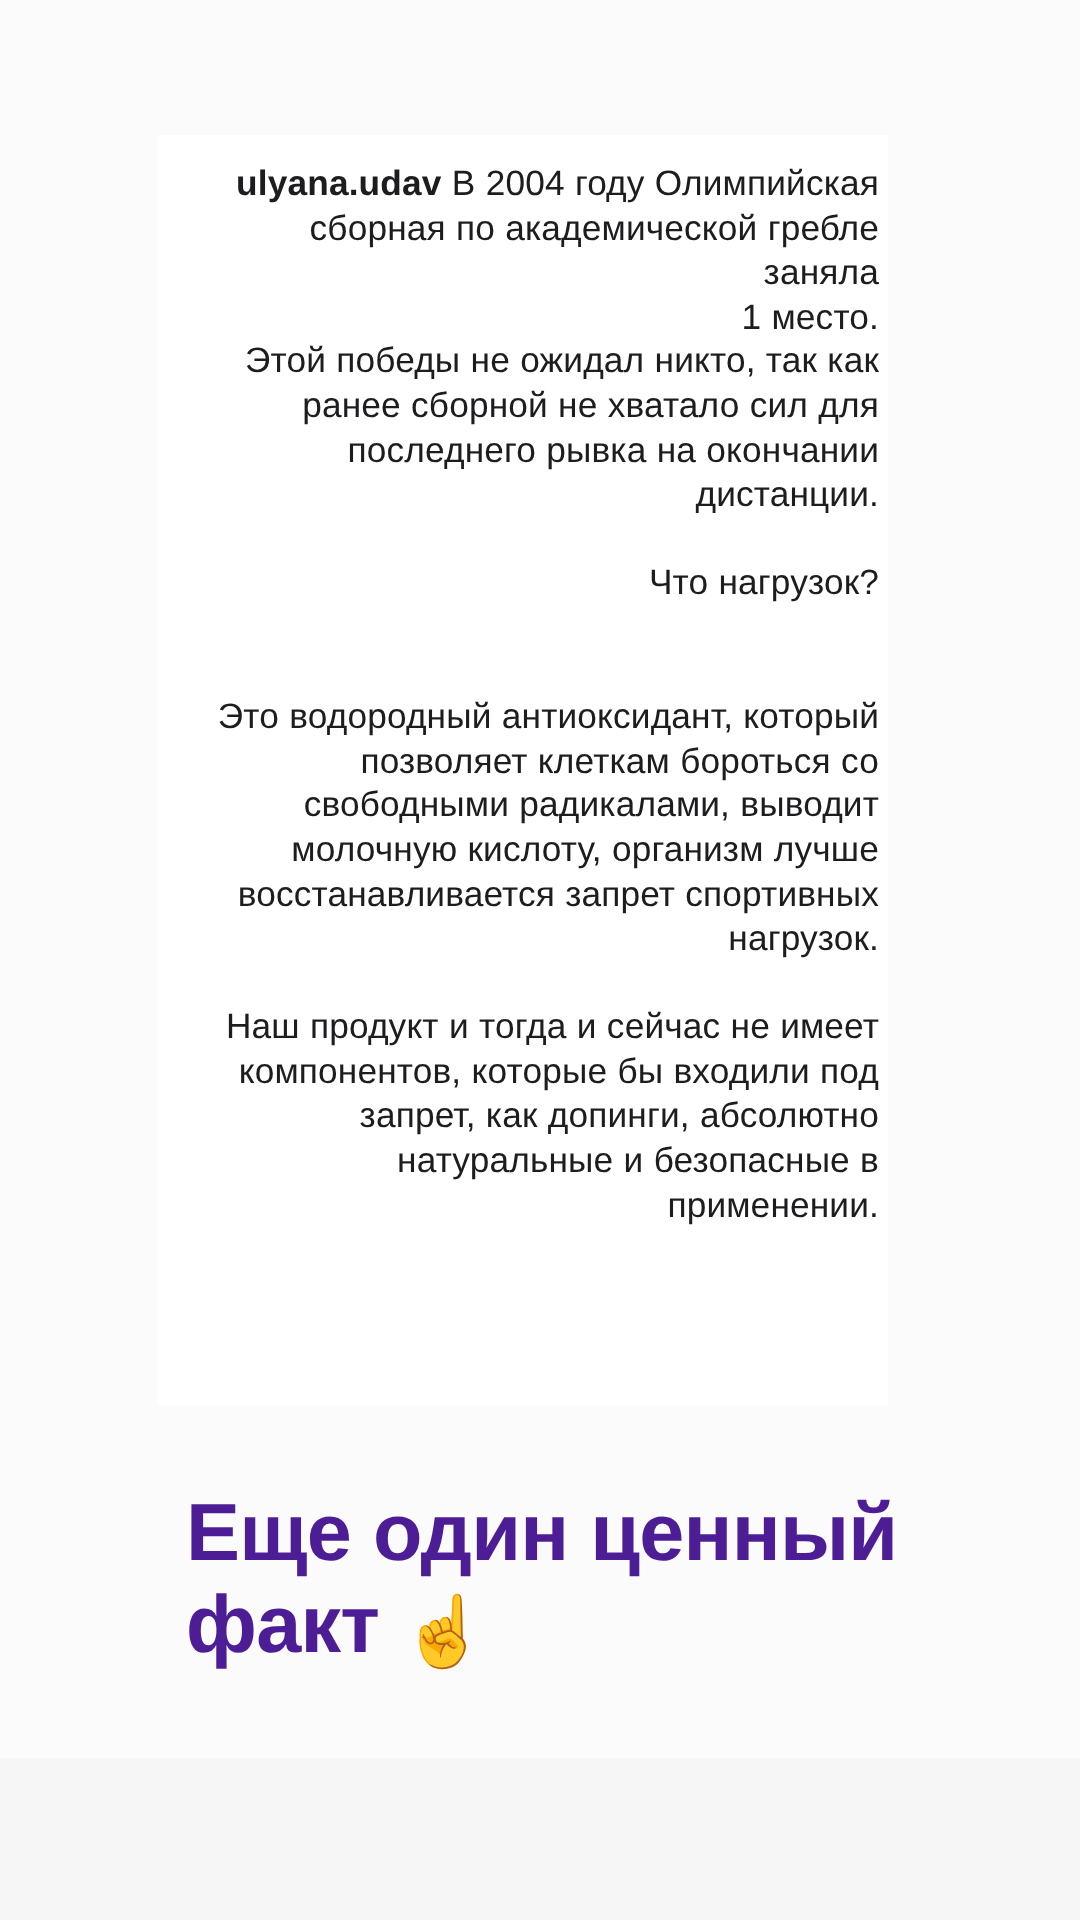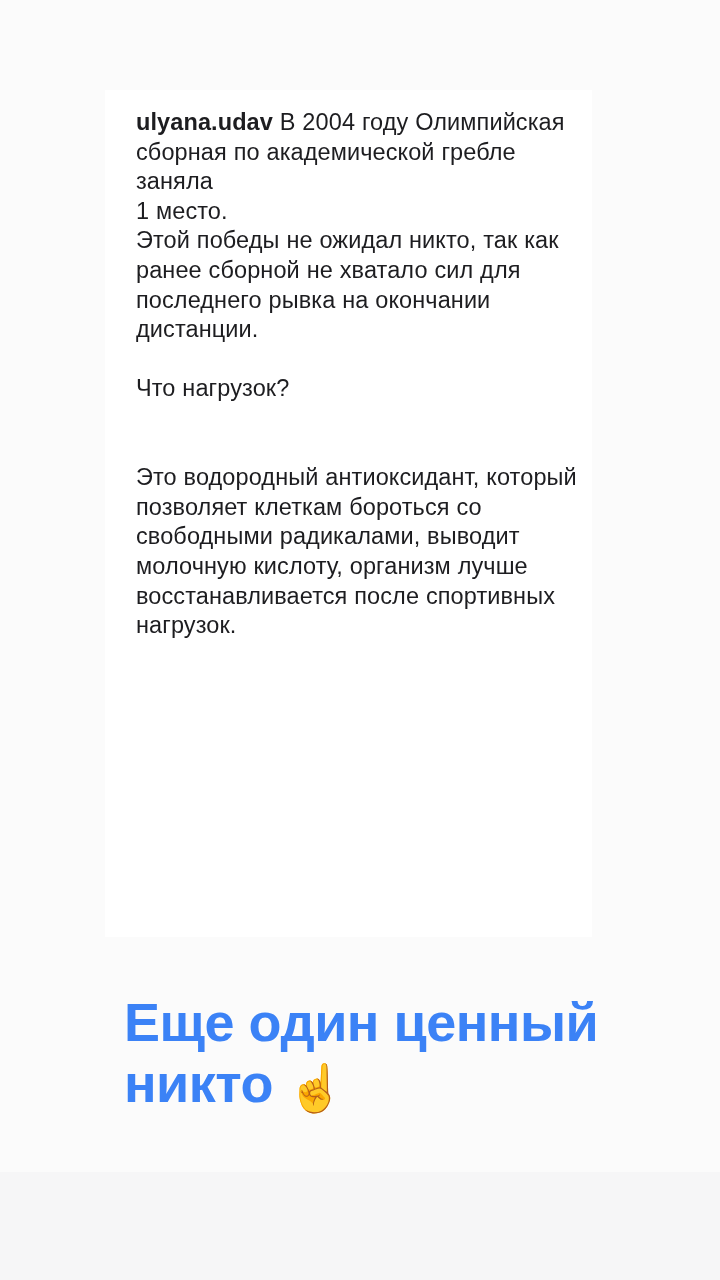--- a/index.html
+++ b/index.html
@@ -60,35 +60,36 @@
   }
 
   .username {
     font-weight: 700;
     color: #1d1d20;
   }
 
   .para {
     margin: 0;
     white-space: pre-wrap;
+    text-align: right;
   }
   .spacer {
     height: 29.6px;
   }
 
   
   .caption {
     position: absolute;
     left: 124px;
     top: 992px;
     width: 520px;
     font-size: 54px;
     line-height: 61px;
     font-weight: 700;
-    color: #3b82f6;
+    color: #4c1d95;
     letter-spacing: -0.5px;
   }
   .caption-line {
     display: block;
     white-space: pre;
   }
   .caption-emoji {
     font-size: 46px;
     line-height: 1;
     vertical-align: -2px;
@@ -121,27 +122,31 @@
 
       <div class="spacer"></div>
 
 
       <div class="spacer"></div>
 
       <p class="para">Это водородный антиоксидант, который
 позволяет клеткам бороться со
 свободными радикалами, выводит
 молочную кислоту, организм лучше
-восстанавливается после спортивных
+восстанавливается запрет спортивных
 нагрузок.</p>
 
       <div class="spacer"></div>
 
+      <p class="para">Наш продукт и тогда и сейчас не имеет
+компонентов, которые бы входили под
+запрет, как допинги, абсолютно
+натуральные и безопасные в применении.</p>
 
     </div>
   </div>
 
   <div class="caption">
     <span class="caption-line">Еще один ценный</span>
-    <span class="caption-line"><span>никто </span><span class="caption-emoji">☝️</span></span>
+    <span class="caption-line"><span>факт </span><span class="caption-emoji">☝️</span></span>
   </div>
 
 </div>
 
 </body></html>

